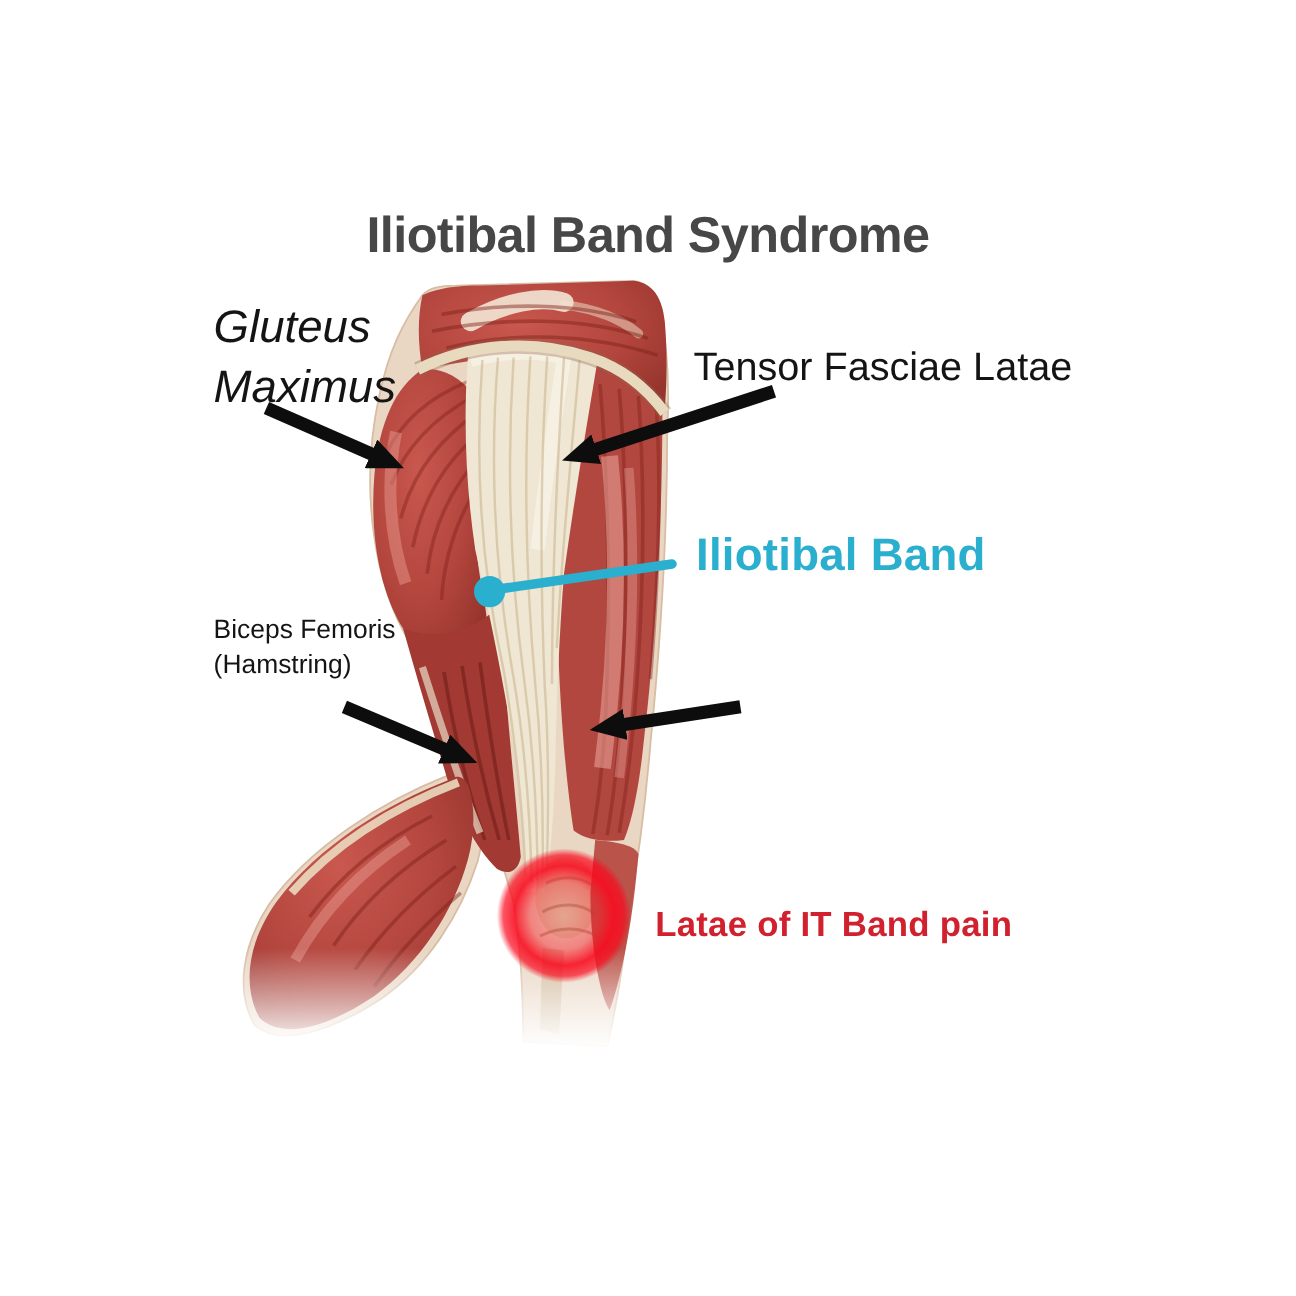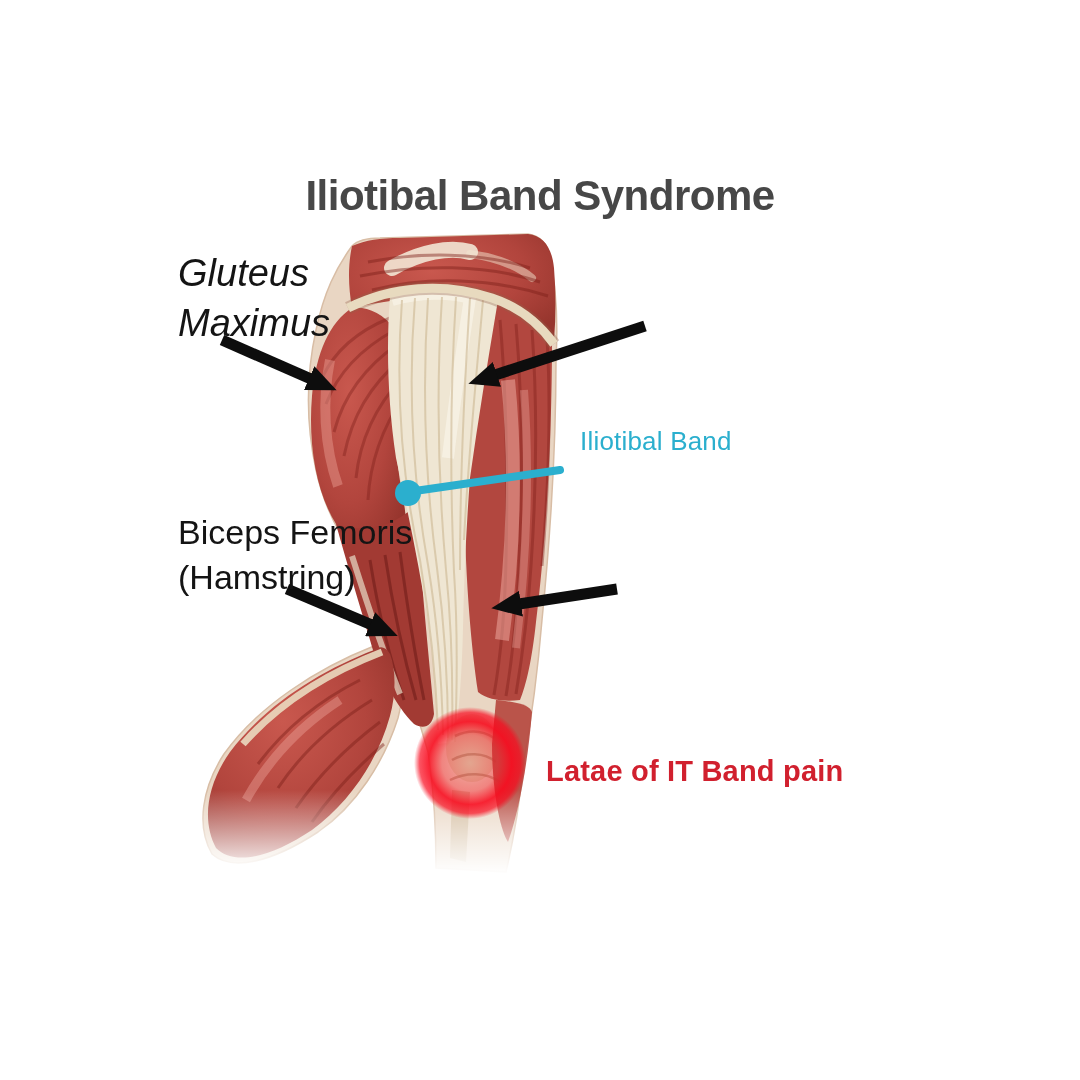--- a/index.html
+++ b/index.html
@@ -28,22 +28,22 @@
     white-space:nowrap;
   }
   .lbl{
     position:absolute;
     color:var(--label-black);
     white-space:pre-line;
     line-height:1.32;
   }
   .lbl-gluteus{left:178px;top:248px;font-size:38px;font-style:italic;}
   .lbl-tensor{left:578px;top:284px;font-size:33px;white-space:nowrap;}
-  .lbl-itband{left:580px;top:424px;font-size:26px;font-weight:normal;color:var(--accent-cyan);letter-spacing:0.2px;white-space:nowrap;}
-  .lbl-biceps{left:178px;top:510px;font-size:34px;}
+  .lbl-itband{left:580px;top:438px;font-size:38px;font-weight:bold;color:var(--accent-cyan);letter-spacing:0.2px;white-space:nowrap;}
+  .lbl-biceps{left:178px;top:510px;font-size:22px;}
   .lbl-vastus{left:627px;top:546px;font-size:32px;line-height:1.3;}
   .lbl-site{left:546px;top:752px;font-size:29px;font-weight:bold;color:var(--alert-red);letter-spacing:0.2px;white-space:nowrap;}
   .arrow{stroke:#0d0d0d;stroke-width:11;fill:none;}
   .pointer-line{stroke:var(--accent-cyan);stroke-width:8;stroke-linecap:round;fill:none;}
   .pointer-dot{fill:var(--accent-cyan);}
   .streak{fill:none;}
 </style>
 </head>
 <body>
 
@@ -175,18 +175,19 @@
     <line class="arrow" x1="617" y1="589" x2="519" y2="604" marker-end="url(#ah)"></line>
 
     <line class="pointer-line" x1="408" y1="492" x2="560" y2="470"></line>
     <circle class="pointer-dot" cx="408" cy="493" r="13"></circle>
   </svg>
 
   <div class="page-title">Iliotibal Band Syndrome</div>
 
   <div class="lbl lbl-gluteus">Gluteus
 Maximus</div>
+  <div class="lbl lbl-tensor">Tensor Fasciae Latae</div>
   <div class="lbl lbl-itband">Iliotibal Band</div>
   <div class="lbl lbl-biceps">Biceps Femoris
 (Hamstring)</div>
   <div class="lbl lbl-site">Latae of IT Band pain</div>
 
 </div>
 
 </body></html>

